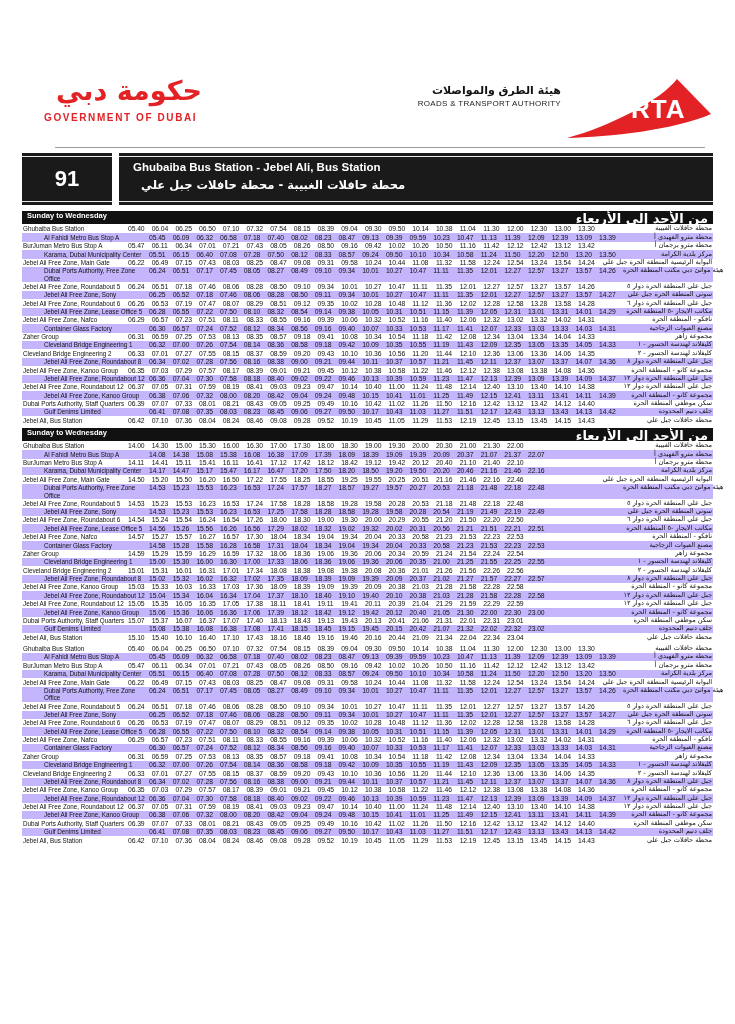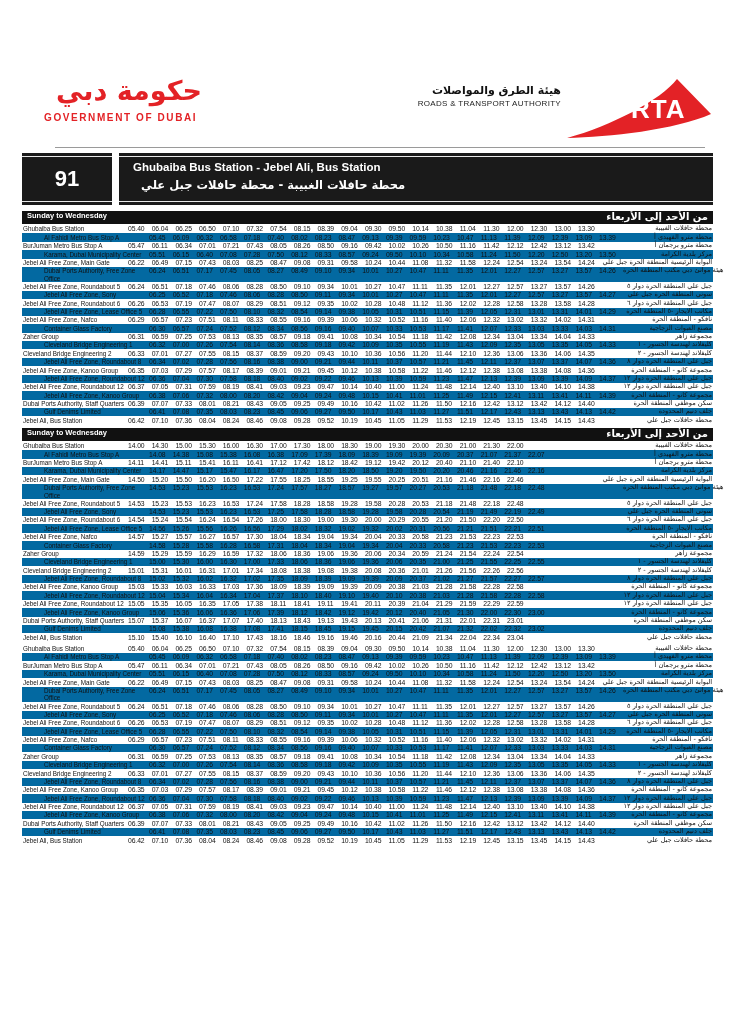--- a/index.html
+++ b/index.html
@@ -35,23 +35,23 @@
     font-size:22px;font-weight:bold;}
   .route-title{flex:1;padding:7px 0 0 14px;box-sizing:border-box;}
   .route-title .en{font-size:11.5px;font-weight:bold;line-height:14px;}
   .route-title .ar{font-family:"DejaVu Sans",sans-serif;font-size:11.5px;font-weight:bold;line-height:16px;
     margin-top:3px;padding-left:8px;direction:rtl;text-align:left;}
   
   .sections{position:absolute;top:211px;left:22px;right:22px;}
   .sec-header{background:#111;color:#fff;height:13px;display:flex;align-items:flex-start;
     justify-content:space-between;padding:0 5px;margin-bottom:1px;}
   .sec-header .en{font-size:7.5px;font-weight:bold;}
-  .sec-header .ar{font-family:"DejaVu Sans",sans-serif;font-size:10px;font-weight:bold;direction:rtl;padding-left:41px;}
+  .sec-header .ar{font-family:"DejaVu Sans",sans-serif;font-size:13px;font-weight:bold;direction:rtl;padding-left:41px;}
   .trow{display:flex;align-items:flex-start;padding:.4px 0;}
-  .trow.stripe{background:#0369a1;padding-left:21px;}
+  .trow.stripe{background:#c4b5fd;padding-left:21px;}
   .c-name{width:106px;flex:0 0 106px;font-size:6.3px;line-height:7.4px;color:#111;padding-left:1px;box-sizing:border-box;}
   .c-times{width:474px;flex:0 0 474px;display:flex;}
   .c-times span{width:23.7px;flex:0 0 23.7px;font-size:6.8px;line-height:7.4px;color:#111;
     letter-spacing:-.1px;white-space:nowrap;}
   .c-ar{flex:1;font-family:"DejaVu Sans",sans-serif;font-size:6.6px;line-height:7.6px;color:#111;
     text-align:right;direction:rtl;white-space:nowrap;padding-right:1px;}
   .sec-block{margin-bottom:3px;}
 </style>
 </head>
 <body>

